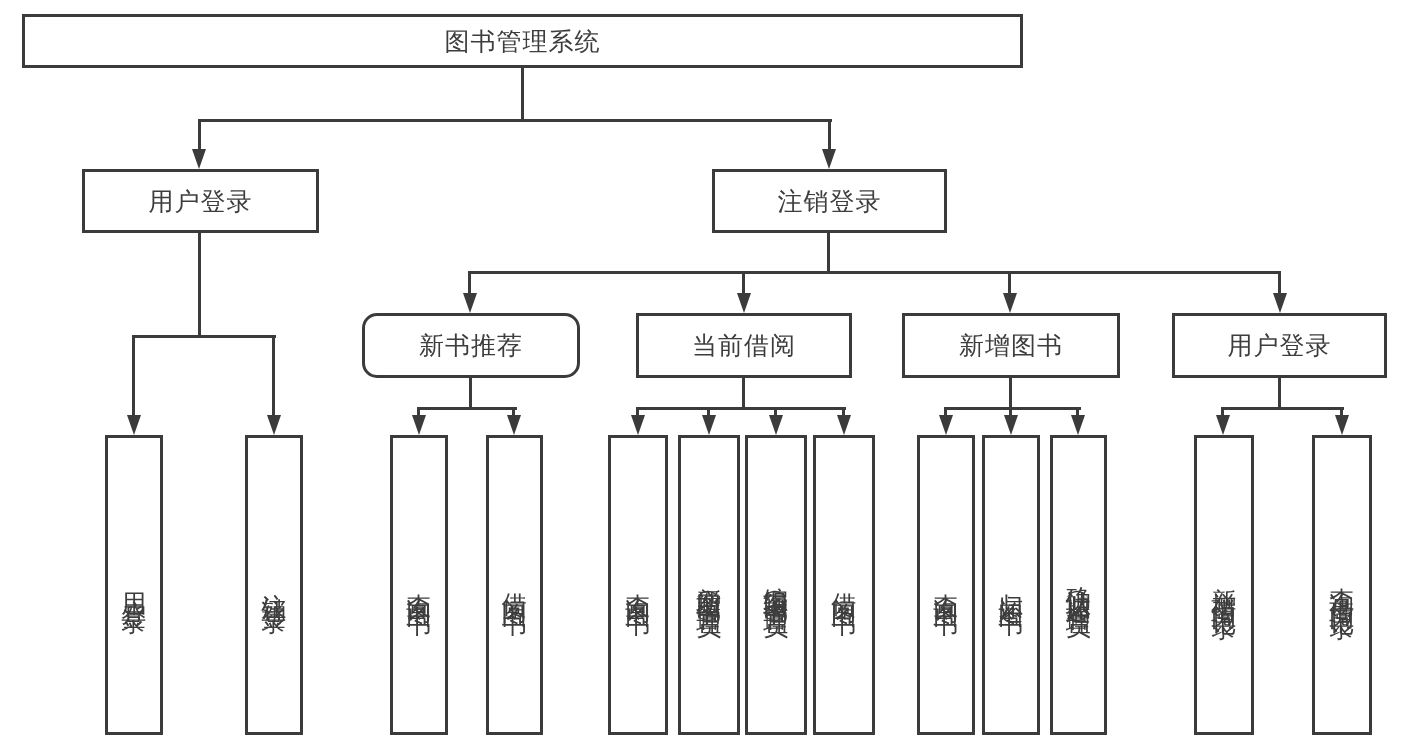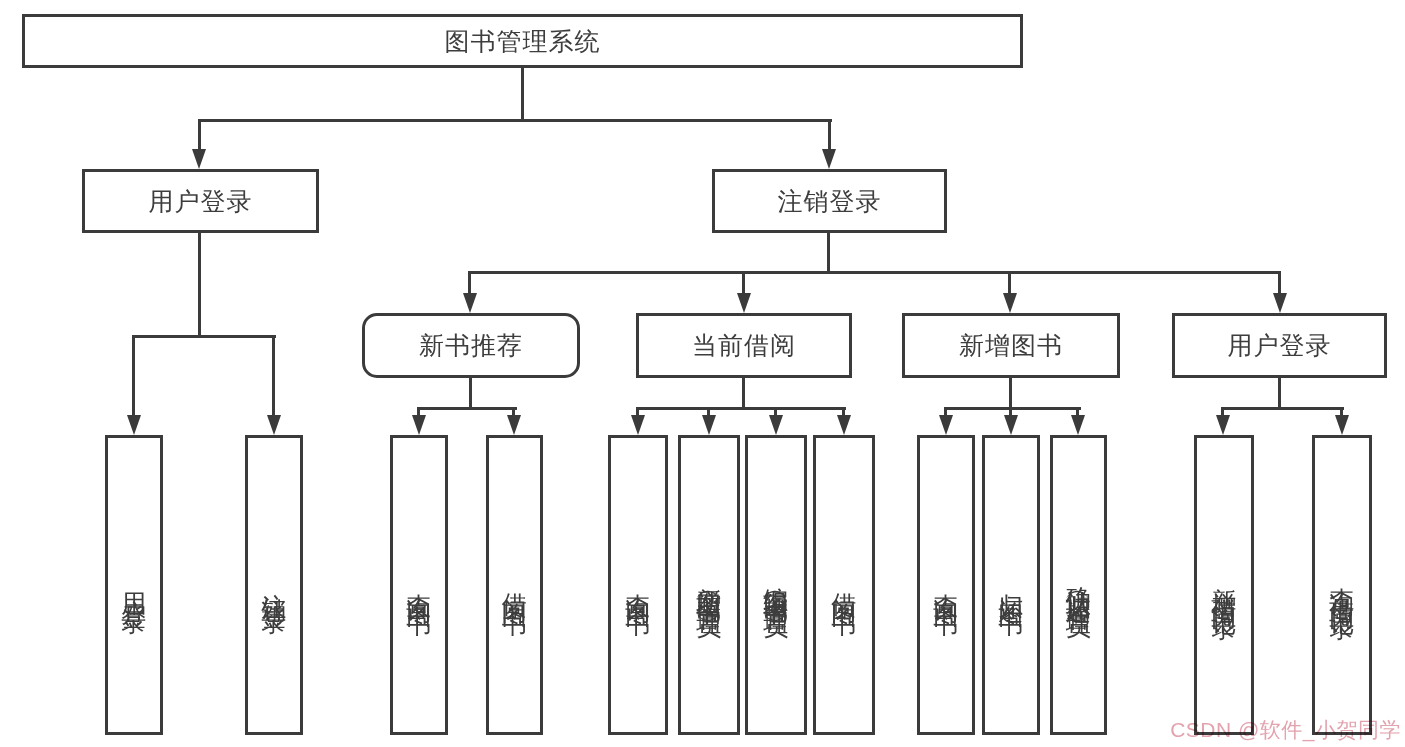--- a/index.html
+++ b/index.html
@@ -176,15 +176,14 @@
     <span class="vtext" style="letter-spacing:4px;">确认归还（管理员）</span>
   </div>
 
   <div class="node node-v" style="left:1194px;top:435px;width:60px;height:300px;">
     <span class="vtext">新增借阅记录</span>
   </div>
   <div class="node node-v" style="left:1312px;top:435px;width:60px;height:300px;">
     <span class="vtext">查询借阅记录</span>
   </div>
 
-  <div class="watermark">CSDN @软件_小贺同学</div>
 
 </div>
 
 </body></html>

